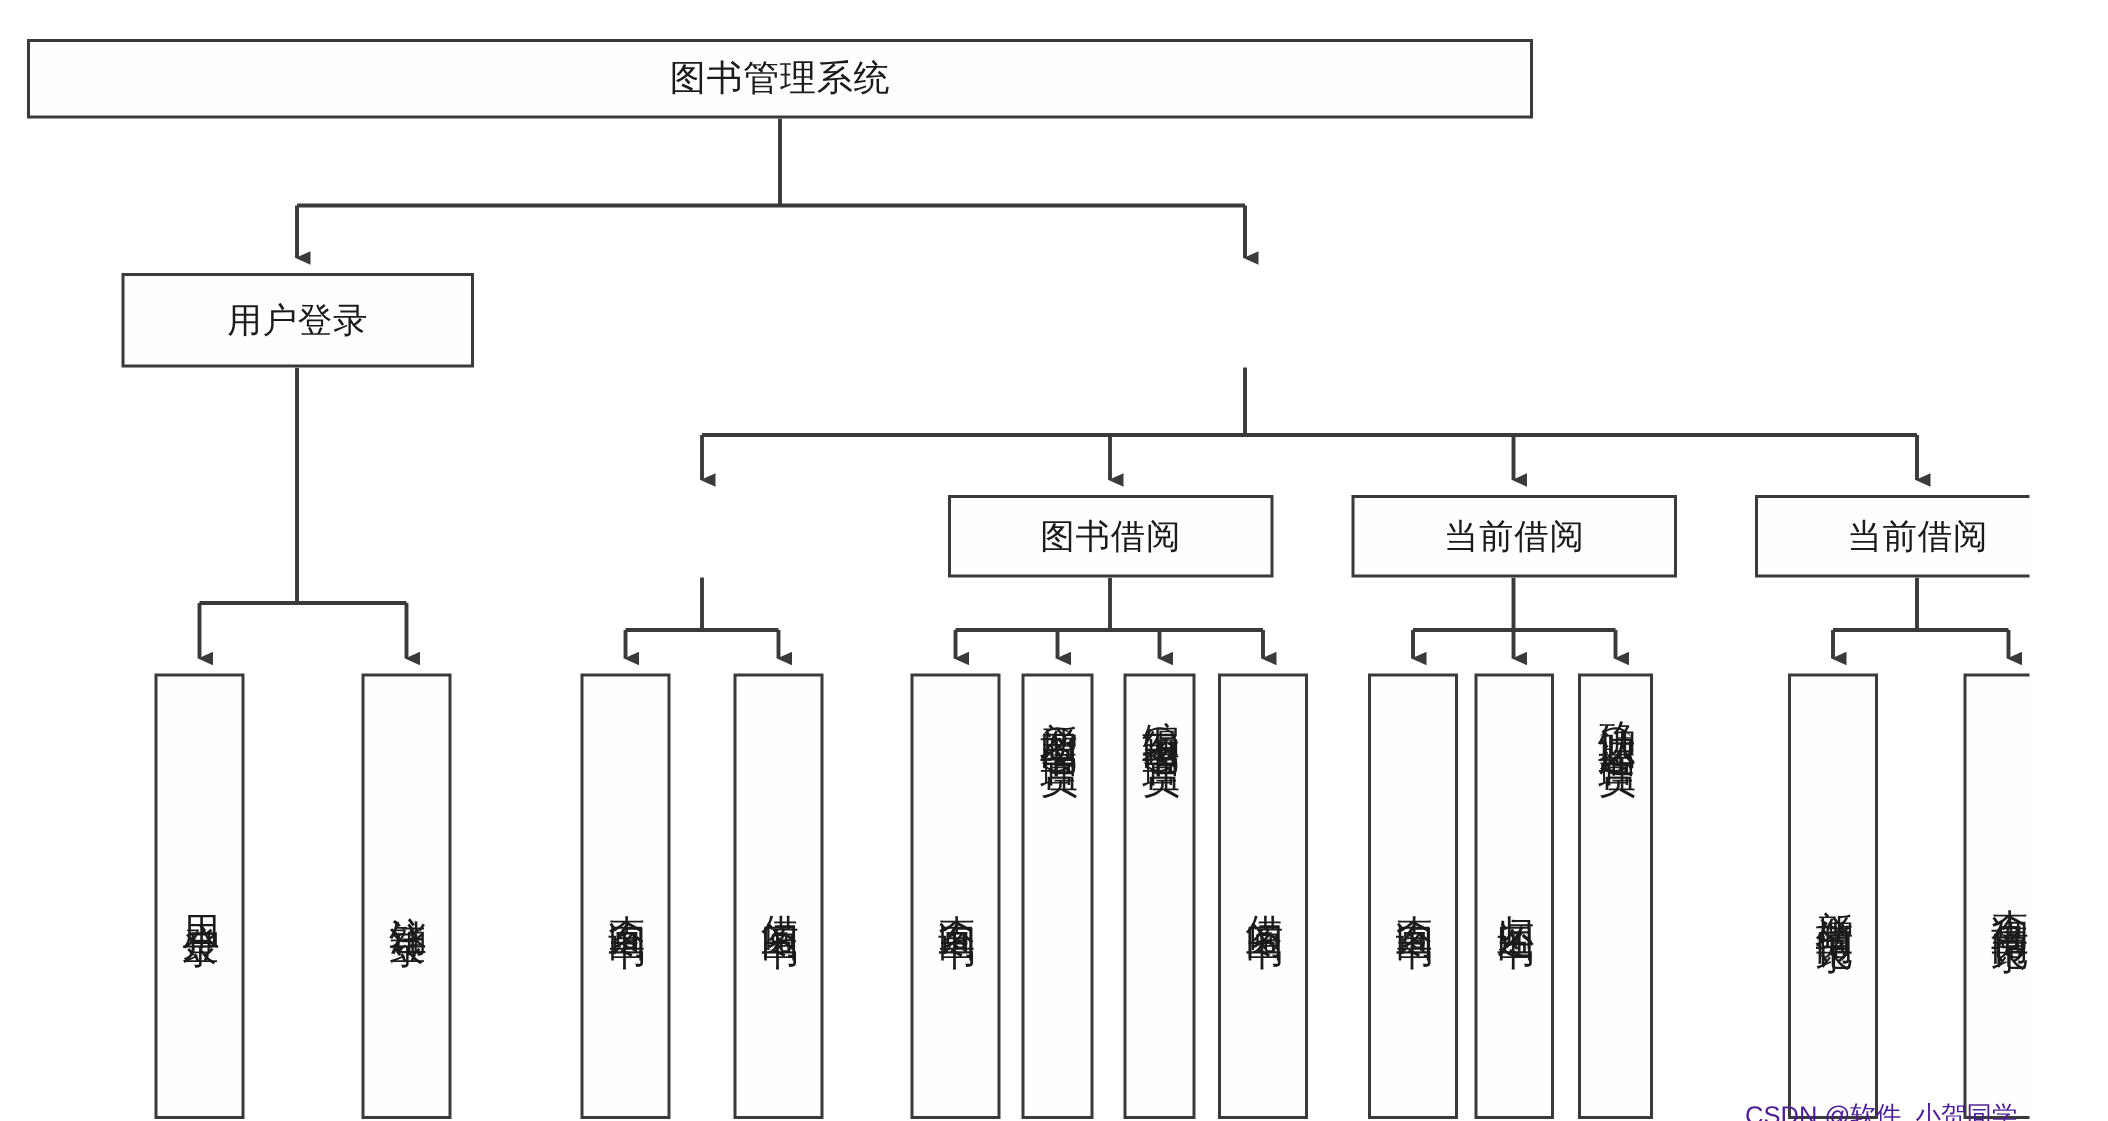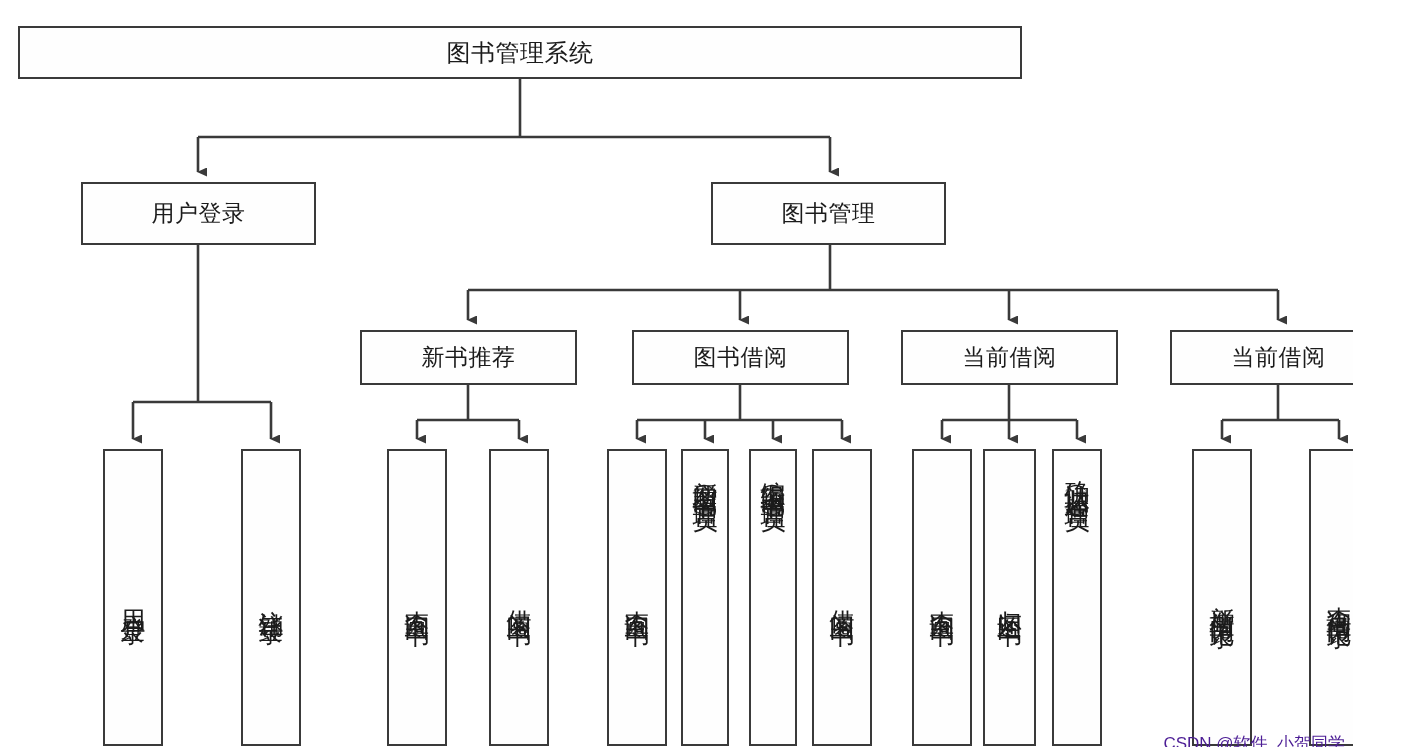--- a/index.html
+++ b/index.html
@@ -132,27 +132,21 @@
     </g>
   </svg>
 
   <div class="node horiz root" style="left:18px; top:14px; width:1004px; height:53px;">
     <span class="label">图书管理系统</span>
   </div>
 
   <div class="node horiz" style="left:81px; top:170px; width:235px; height:63px;">
     <span class="label">用户登录</span>
   </div>
-  <div class="node horiz" style="left:711px; top:170px; width:235px; height:63px;">
-    <span class="label">图书管理</span>
-  </div>
-
-  <div class="node horiz" style="left:360px; top:318px; width:217px; height:55px;">
-    <span class="label">新书推荐</span>
-  </div>
+
   <div class="node horiz" style="left:901px; top:318px; width:217px; height:55px;">
     <span class="label">当前借阅</span>
   </div>
   <div class="node horiz" style="left:632px; top:318px; width:217px; height:55px;">
     <span class="label">图书借阅</span>
   </div>
   <div class="node horiz" style="left:1170px; top:318px; width:217px; height:55px;">
     <span class="label">当前借阅</span>
   </div>
 

